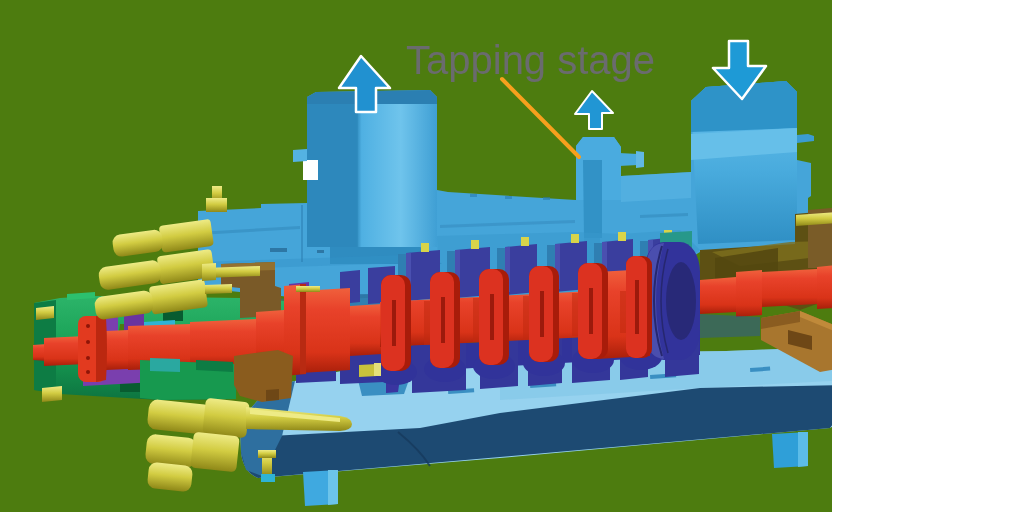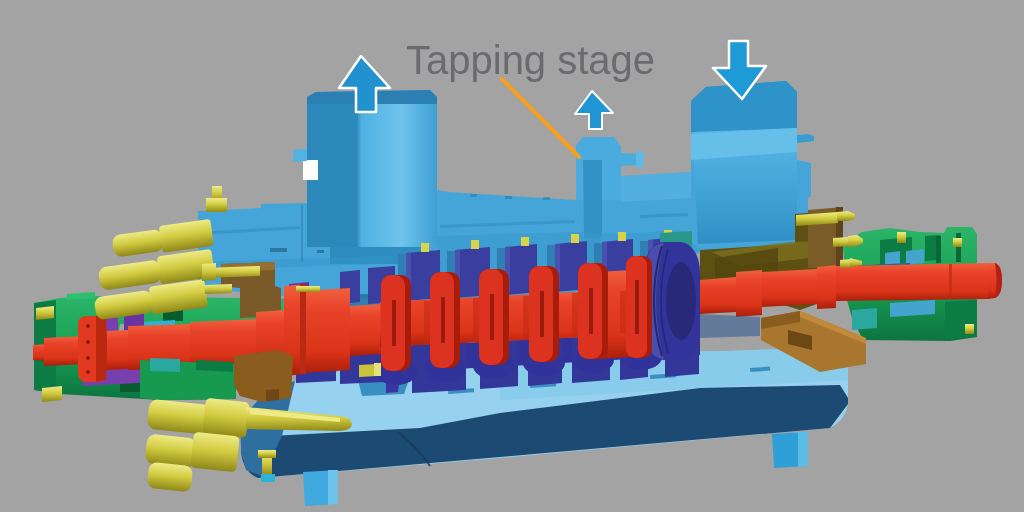--- a/index.html
+++ b/index.html
@@ -1,16 +1,16 @@
 <!DOCTYPE html>
 <html><head>
 <meta charset="utf-8">
 <style>
   html,body{margin:0;padding:0;background:#fff;}
-  #stage{position:relative;width:1024px;height:512px;overflow:hidden;background:#a3a3a3;}
+  #stage{position:relative;width:832px;height:512px;overflow:hidden;background:#4d7c0f;}
   svg{display:block;filter:blur(0.5px);}
 </style>
 </head>
 <body>
 <div id="stage">
 <svg width="1024" height="512" viewBox="0 0 1024 512">
 <defs>
   <linearGradient id="shaftG" x1="0" y1="0" x2="0" y2="1">
     <stop offset="0" stop-color="#f0603c"></stop>
     <stop offset="0.25" stop-color="#e8422a"></stop>

